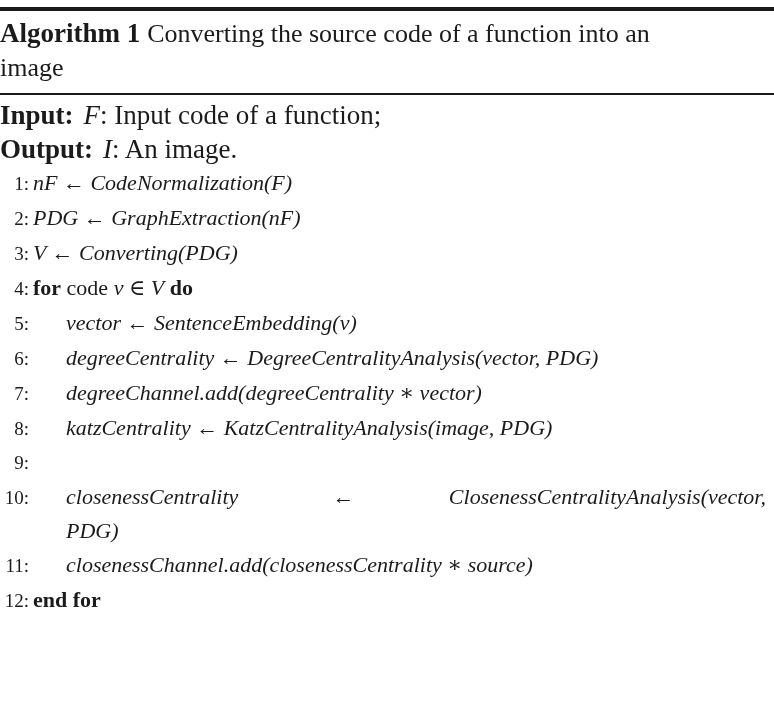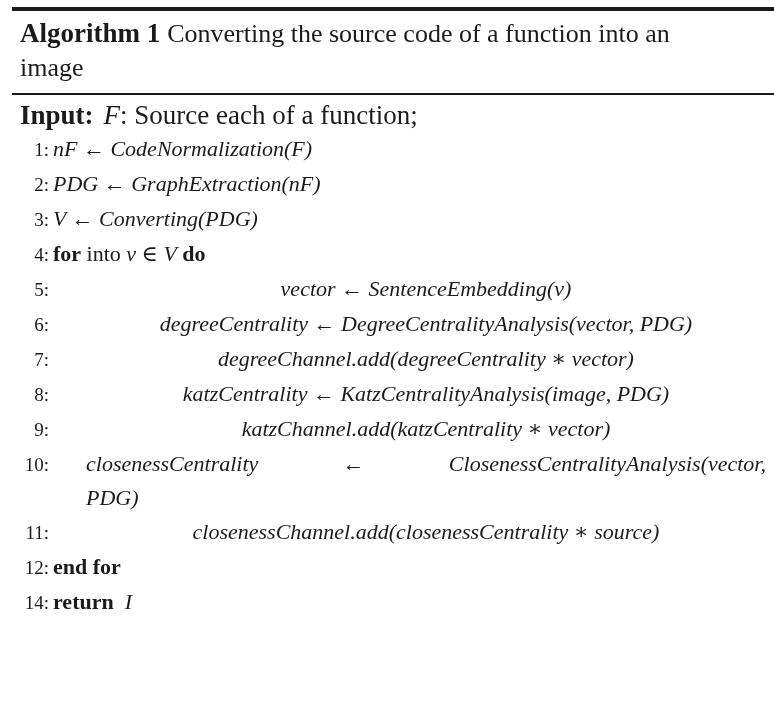--- a/index.html
+++ b/index.html
@@ -1,21 +1,21 @@
 <!DOCTYPE html>
 <html><head>
 <meta charset="utf-8">
 <style>
   html, body { margin: 0; padding: 0; background: #ffffff; }
   .page {
     position: relative;
     width: 774px;
     height: 623px;
     box-sizing: border-box;
-    padding: 7px 8px 0 20px;
+    padding: 7px 8px 0 0;
     background: #ffffff;
     color: #1b1b1b;
     font-family: "Liberation Serif", "DejaVu Serif", serif;
     overflow: hidden;
   }
   .rule { background: #1a1a1a; margin: 0 -8px; }
   .rule-thick { height: 4px; }
   .rule-thin  { height: 2px; }
   .rule-bottom {
     position: absolute;
@@ -52,21 +52,21 @@
     width: 29px;
     text-align: right;
     font-size: 19px;
   }
   .line-content {
     flex: 1;
     margin-left: 4px;
     font-size: 22px;
     white-space: pre-wrap;
   }
-  .indent-1 { padding-left: 33px; text-align: center; }
+  .indent-1 { padding-left: 33px; }
   .stretch  { text-align: justify; text-align-last: justify; }
   .s-kw  { font-weight: bold; font-style: normal; }
   .s-id  { font-style: italic; }
   .s-txt { font-style: normal; }
   .watermark {
     position: absolute;
     right: 12px;
     top: 690px;
     font-family: "Liberation Sans", "DejaVu Sans", sans-serif;
     font-size: 19px;
@@ -81,59 +81,59 @@
 
   <div class="rule rule-thick"></div>
 
   <div class="caption"><span class="caption-label">Algorithm 1</span><span>Converting the source code of a function into an
 image</span></div>
 
   <div class="rule rule-thin"></div>
 
   <div class="body-block">
 
-    <div class="io"><span class="io-label">Input:</span><span class="io-var">F</span><span>: Source each of a function;</span></div>
+    <div class="io"><span class="io-label">Input:</span><span class="io-var">F</span><span>: Input code of a function;</span></div>
 
+    <div class="io"><span class="io-label">Output:</span><span class="io-var">I</span><span>: An image.</span></div>
 
     <div id="lines-container">
         <div class="algo-line">
     <span class="line-number">1:</span>
     <span class="line-content"><span class="s-id">nF ← CodeNormalization(F)</span></span>
   </div>
         <div class="algo-line">
     <span class="line-number">2:</span>
     <span class="line-content"><span class="s-id">PDG ← GraphExtraction(nF)</span></span>
   </div>
         <div class="algo-line">
     <span class="line-number">3:</span>
     <span class="line-content"><span class="s-id">V ← Converting(PDG)</span></span>
   </div>
         <div class="algo-line">
     <span class="line-number">4:</span>
-    <span class="line-content"><span class="s-kw">for</span><span class="s-txt"> into </span><span class="s-id">v</span><span class="s-txt"> ∈ </span><span class="s-id">V</span><span class="s-txt"> </span><span class="s-kw">do</span></span>
+    <span class="line-content"><span class="s-kw">for</span><span class="s-txt"> code </span><span class="s-id">v</span><span class="s-txt"> ∈ </span><span class="s-id">V</span><span class="s-txt"> </span><span class="s-kw">do</span></span>
   </div>
         <div class="algo-line">
     <span class="line-number">5:</span>
     <span class="line-content indent-1"><span class="s-id">vector ← SentenceEmbedding(v)</span></span>
   </div>
         <div class="algo-line">
     <span class="line-number">6:</span>
     <span class="line-content indent-1"><span class="s-id">degreeCentrality ← DegreeCentralityAnalysis(vector, PDG)</span></span>
   </div>
         <div class="algo-line">
     <span class="line-number">7:</span>
     <span class="line-content indent-1"><span class="s-id">degreeChannel.add(degreeCentrality ∗ vector)</span></span>
   </div>
         <div class="algo-line">
     <span class="line-number">8:</span>
     <span class="line-content indent-1"><span class="s-id">katzCentrality ← KatzCentralityAnalysis(image, PDG)</span></span>
   </div>
         <div class="algo-line">
     <span class="line-number">9:</span>
-    <span class="line-content indent-1"><span class="s-id">katzChannel.add(katzCentrality ∗ vector)</span></span>
   </div>
         <div class="algo-line">
     <span class="line-number">10:</span>
     <span class="line-content indent-1 stretch"><span class="s-id">closenessCentrality ← ClosenessCentralityAnalysis(vector,
 PDG)</span></span>
   </div>
         <div class="algo-line">
     <span class="line-number">11:</span>
     <span class="line-content indent-1"><span class="s-id">closenessChannel.add(closenessCentrality ∗ source)</span></span>
   </div>

